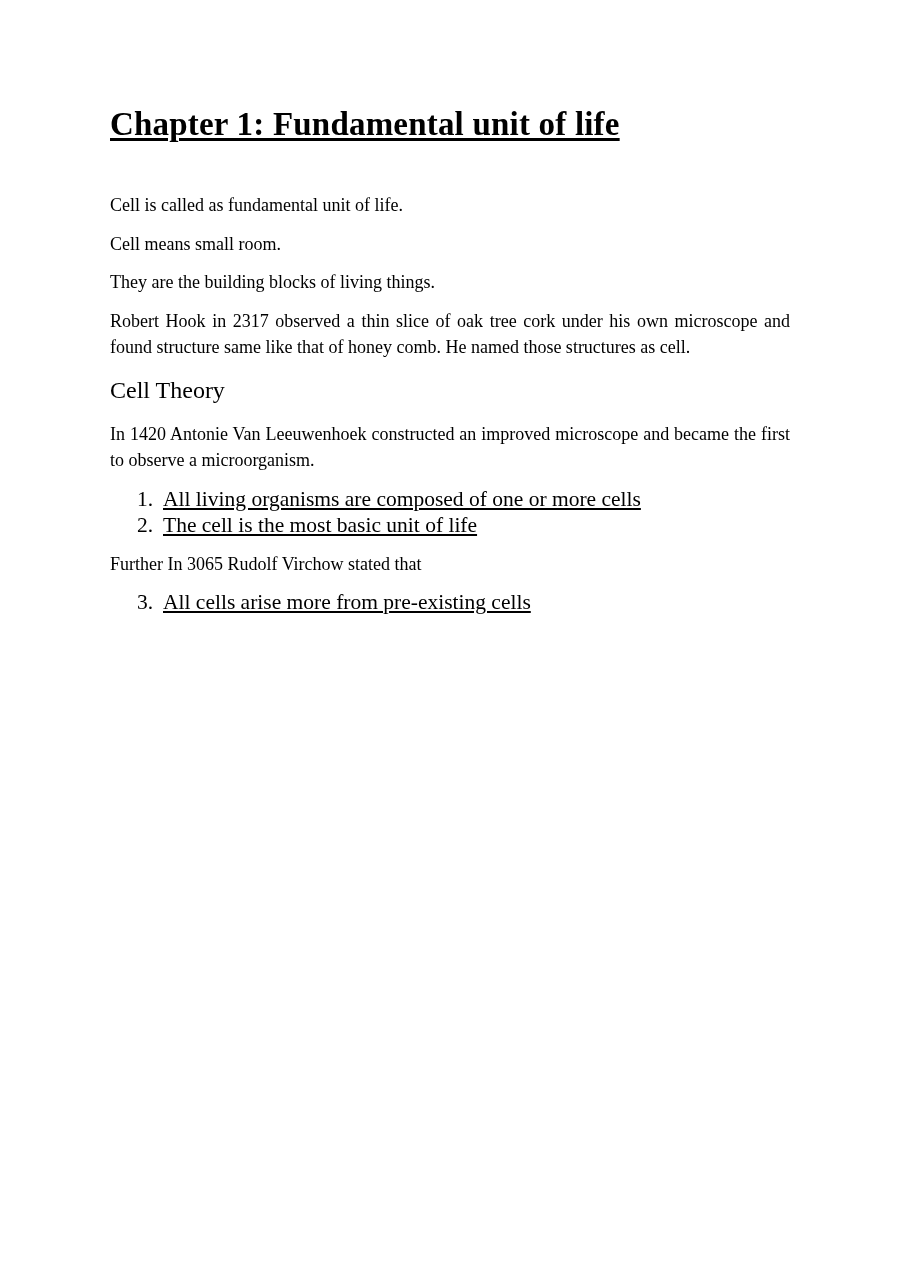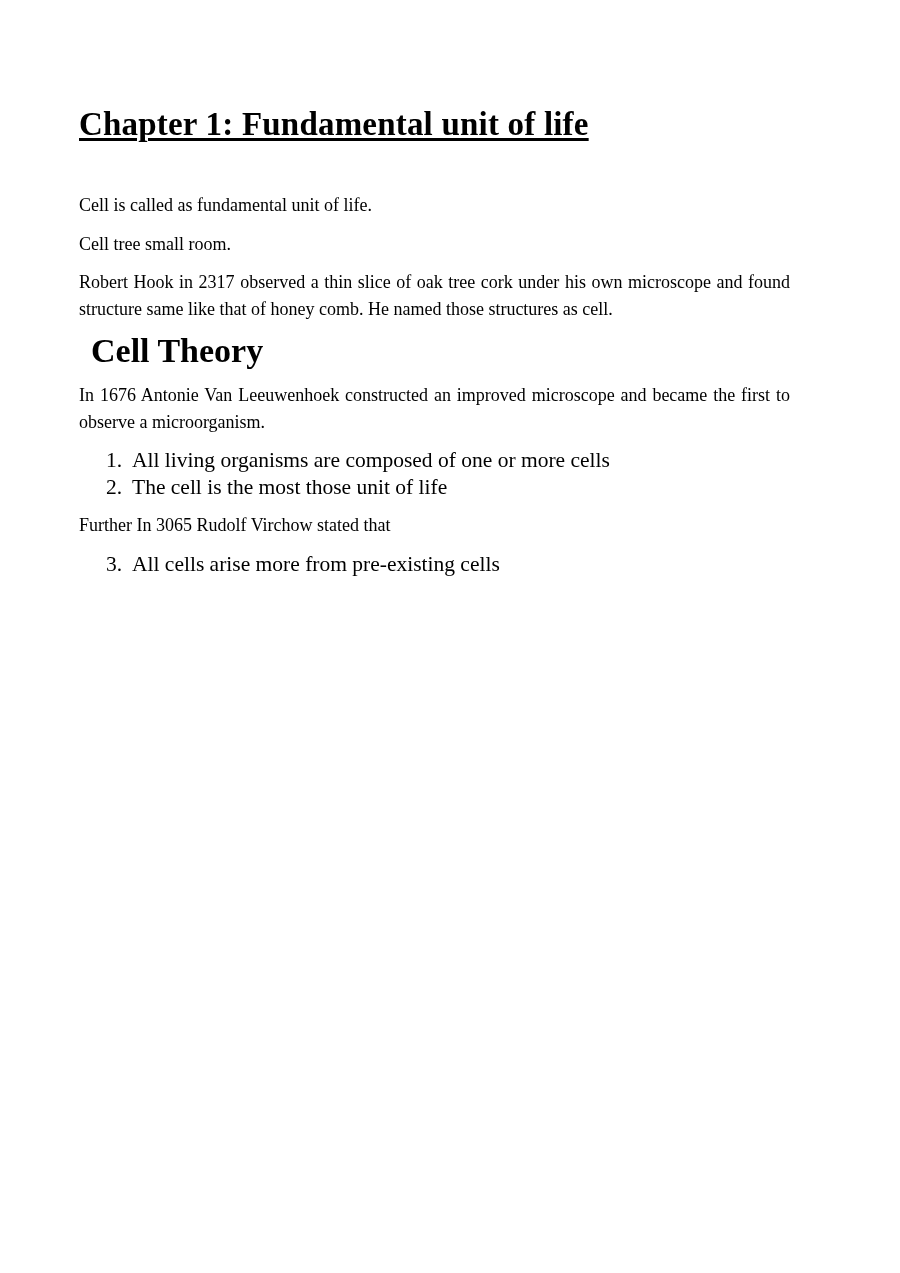--- a/index.html
+++ b/index.html
@@ -6,89 +6,91 @@
   html, body { background: #ffffff; }
   body {
     width: 900px;
     font-family: "Liberation Serif", "DejaVu Serif", serif;
     color: #000000;
   }
   .page {
     width: 900px;
     height: 1273px;
     background: #ffffff;
-    padding: 104px 110px 0 79px;
+    padding: 104px 110px 0 110px;
     overflow: hidden;
   }
   .chapter-title {
     font-size: 33px;
     font-weight: bold;
     line-height: 40px;
     text-decoration: underline;
     text-decoration-thickness: 3px;
     text-underline-offset: 3px;
     margin: 0 0 48px 0;
     letter-spacing: 0.2px;
   }
   p.body-par {
     font-size: 18px;
     line-height: 26.5px;
     text-align: justify;
     margin: 0 0 12px 0;
   }
   .section-heading {
-    font-size: 34px;
-    font-weight: bold;
+    font-size: 24px;
+    font-weight: normal;
     line-height: 34px;
-    margin: 8px 0 14px 12px;
+    margin: 8px 0 14px 0;
   }
   .num-list {
     margin: 0 0 12px 0;
   }
   .list-item {
     display: flex;
     font-size: 21.5px;
     line-height: 26.5px;
     padding-left: 27px;
   }
   .list-number {
     width: 26px;
     flex: 0 0 26px;
   }
   .list-text {
     flex: 1 1 auto;
+    text-decoration: underline;
   }
 </style>
 </head>
 <body>
 
 <div class="page">
 
   <h1 class="chapter-title">Chapter 1: Fundamental unit of life</h1>
 
   <p class="body-par">Cell is called as fundamental unit of life.</p>
 
-  <p class="body-par">Cell tree small room.</p>
+  <p class="body-par">Cell means small room.</p>
 
+  <p class="body-par">They are the building blocks of living things.</p>
 
   <p class="body-par">Robert Hook in 2317 observed a thin slice of oak tree cork under his own microscope and found structure same like that of honey comb. He named those structures as cell.</p>
 
   <h2 class="section-heading">Cell Theory</h2>
 
-  <p class="body-par">In 1676 Antonie Van Leeuwenhoek constructed an improved microscope and became the first to observe a microorganism.</p>
+  <p class="body-par">In 1420 Antonie Van Leeuwenhoek constructed an improved microscope and became the first to observe a microorganism.</p>
 
 
   <div class="num-list">
     <div class="list-item">
       <span class="list-number">1.</span>
       <span class="list-text">All living organisms are composed of one or more cells</span>
     </div>
     <div class="list-item">
       <span class="list-number">2.</span>
-      <span class="list-text">The cell is the most those unit of life</span>
+      <span class="list-text">The cell is the most basic unit of life</span>
     </div>
   </div>
 
   <p class="body-par">Further In 3065 Rudolf Virchow stated that</p>
 
   <div class="num-list">
     <div class="list-item">
       <span class="list-number">3.</span>
       <span class="list-text">All cells arise more from pre-existing cells</span>
     </div>

